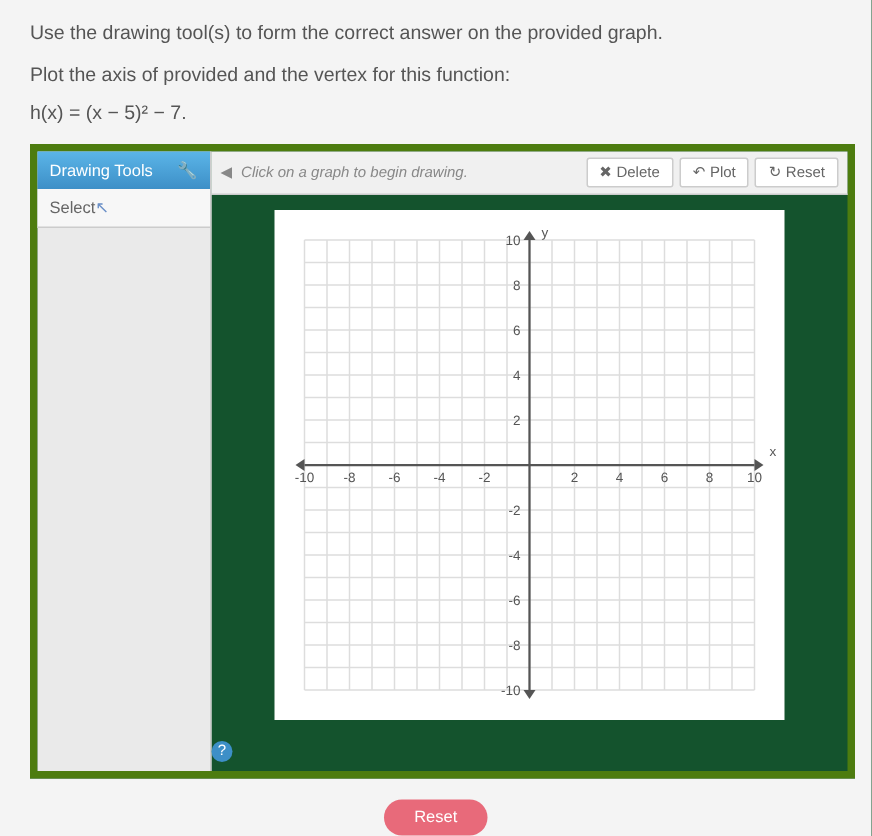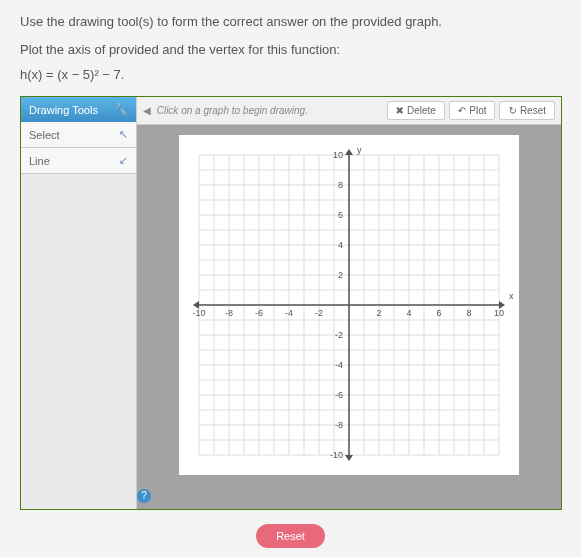--- a/index.html
+++ b/index.html
@@ -1,21 +1,21 @@
 <!DOCTYPE html>
 <html><head>
 <meta charset="utf-8">
 <style>
 body{margin:0;padding:12px 20px;font-family:Arial,sans-serif;background:#f4f4f4;color:#555;font-size:13px}
 .instructions{margin-bottom:8px;line-height:1.5}
 .func{margin-bottom:14px}
-.tool-area{display:flex;background:#a3a3a3;border:1px solid #4d7c0f;width:540px}
+.tool-area{display:flex;background:#14532d;border:5px solid #4d7c0f;width:540px}
 .tools-panel{width:115px;background:#eaeaea;border-right:1px solid #ccc}
 .tools-header{background:#5a9fd4;background:linear-gradient(#5bb5e8,#3d8fc7);color:#fff;padding:6px 8px;font-size:11px;display:flex;justify-content:space-between;align-items:center}
-.tool-row{background:#f7f7f7;border-bottom:1px solid #ccc;padding:6px 8px;font-size:11px;color:#666;display:flex;justify-content:space-between;align-items:center;cursor:pointer}
+.tool-row{background:#f7f7f7;border-bottom:1px solid #ccc;padding:6px 8px;font-size:11px;color:#666;display:flex;justify-content:flex-start;align-items:center;cursor:pointer}
 .tool-icon{font-size:11px;color:#6a8fc7}
 .canvas-panel{flex:1;display:flex;flex-direction:column}
 .canvas-toolbar{background:#f0f0f0;border-bottom:1px solid #ccc;padding:4px 6px;display:flex;align-items:center;font-size:10px;color:#888}
 .hint{flex:1;color:#888;font-style:italic}
 .tb-btn{background:#fff;border:1px solid #ccc;padding:3px 8px;margin-left:4px;font-size:10px;color:#666;cursor:pointer;border-radius:2px;display:flex;align-items:center;gap:3px}
 .graph-wrap{padding:10px;display:flex;justify-content:center}
 svg.grid{background:#fff}
 .grid-line{stroke:#ddd;stroke-width:1}
 .axis{stroke:#555;stroke-width:1.5}
 .tick-label{font-size:9px;fill:#555}
@@ -35,24 +35,20 @@
 
 <div class="tool-area">
   <div class="tools-panel">
     <div class="tools-header">
       <span>Drawing Tools</span>
       <span class="tool-icon">🔧</span>
     </div>
     <div class="tool-row">
       <span>Select</span>
       <span class="tool-icon">↖</span>
-    </div>
-    <div class="tool-row">
-      <span>Line</span>
-      <span class="tool-icon">↙</span>
     </div>
   </div>
 
   <div class="canvas-panel">
     <div class="canvas-toolbar">
       <span style="margin-right:6px;cursor:pointer">◀</span>
       <span class="hint">Click on a graph to begin drawing.</span>
       <div class="tb-btn">
           <span>✖</span>
           <span>Delete</span>

